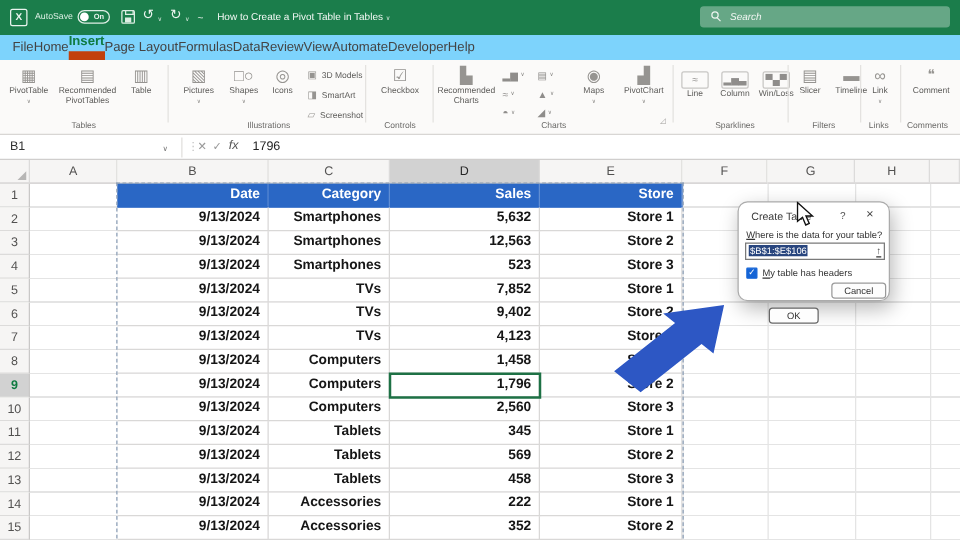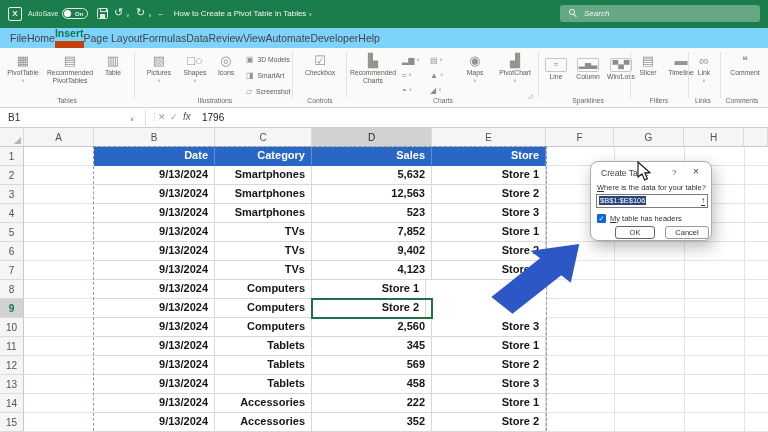--- a/index.html
+++ b/index.html
@@ -86,21 +86,21 @@
   .dlg-close { position:absolute; left:102px; top:4px; font-size:10px; color:#444; }
   .dlg-prompt { position:absolute; left:6px; top:21px; font-size:7.5px; color:#333; }
   .dlg-prompt::first-letter { text-decoration:underline; }
   .dlg-input { position:absolute; left:5px; top:32px; width:112px; height:14px; border:1px solid #7a7a7a; background:#fff; font-size:7.5px; line-height:12px; padding-left:2px; }
   .dlg-sel { background:#28457e; color:#fff; padding:0 1px; }
   .dlg-collapse { position:absolute; right:2px; top:1px; font-size:8px; color:#333; border-bottom:1.5px solid #333; line-height:9px; }
   .dlg-checkbox { position:absolute; left:6px; top:52px; width:9px; height:9px; background:#1464d6; border:1px solid #1464d6; border-radius:1px; color:#fff; font-size:7px; line-height:8px; text-align:center; }
   .dlg-checklabel { position:absolute; left:19px; top:52px; font-size:7.5px; color:#333; display:inline-block; }
   .dlg-checklabel::first-letter { text-decoration:underline; }
   .dlg-btn { position:absolute; top:64px; height:13px; border:1px solid #9a9a9a; border-radius:3px; background:#fdfdfd; font-size:7.5px; color:#333; text-align:center; line-height:11px; }
-  .dlg-ok { left:24px; width:40px; border-color:#666; }
+  .dlg-ok { left:24px; width:40px; border-color:#666;margin-top:20px; }
   .dlg-cancel { left:74px; width:44px; }
 
   .cursor { position:absolute; left:637px; top:161px; z-index:40; }
 </style>
 </head>
 <body>
 
 <div id="app">
 
   <div class="titlebar">
@@ -350,25 +350,27 @@
     </div>
     <div class="trow">
       <div class="tc cb">9/13/2024</div>
       <div class="tc cc">TVs</div>
       <div class="tc cd">4,123</div>
       <div class="tc ce">Store 3</div>
     </div>
     <div class="trow">
       <div class="tc cb">9/13/2024</div>
       <div class="tc cc">Computers</div>
+      <div class="tc cd">1,458</div>
       <div class="tc ce">Store 1</div>
     </div>
     <div class="trow">
       <div class="tc cb">9/13/2024</div>
       <div class="tc cc">Computers</div>
+      <div class="tc cd">1,796</div>
       <div class="tc ce">Store 2</div>
     </div>
     <div class="trow">
       <div class="tc cb">9/13/2024</div>
       <div class="tc cc">Computers</div>
       <div class="tc cd">2,560</div>
       <div class="tc ce">Store 3</div>
     </div>
     <div class="trow">
       <div class="tc cb">9/13/2024</div>

